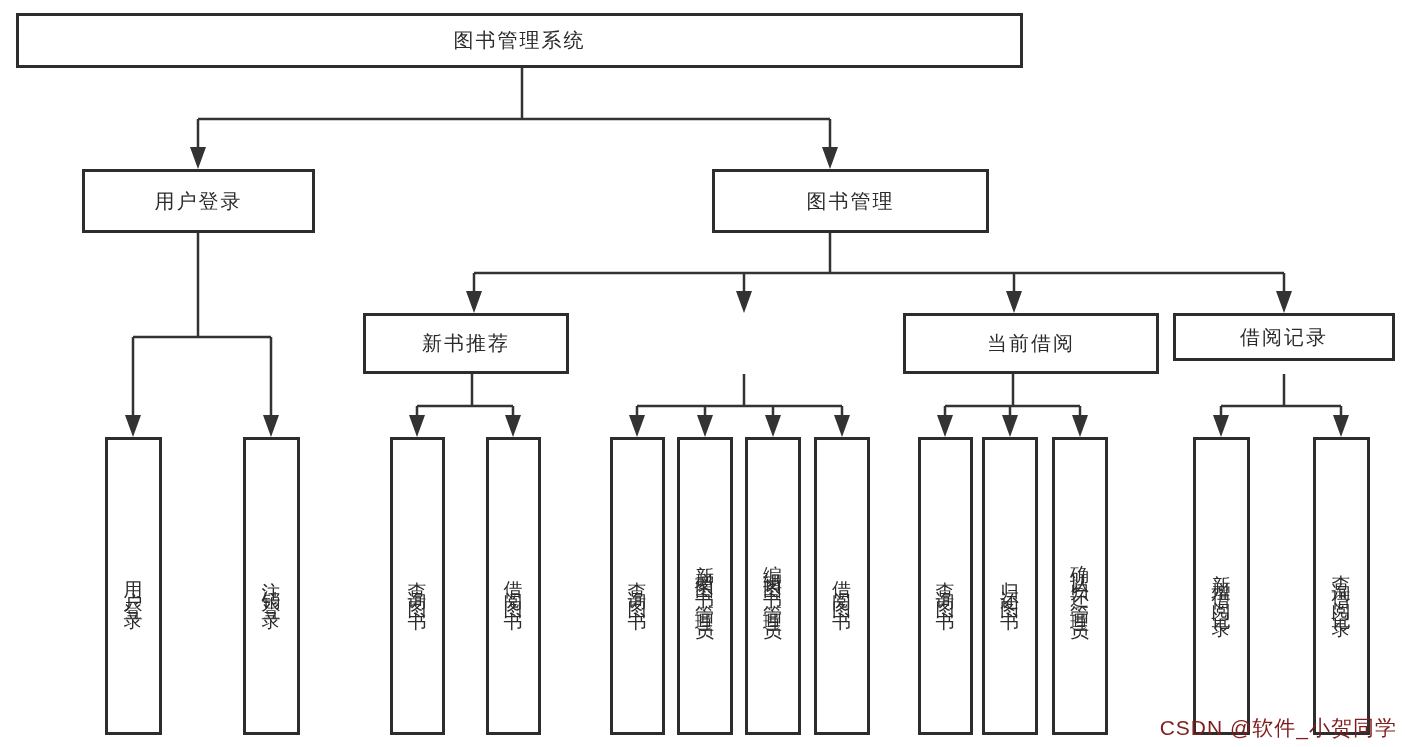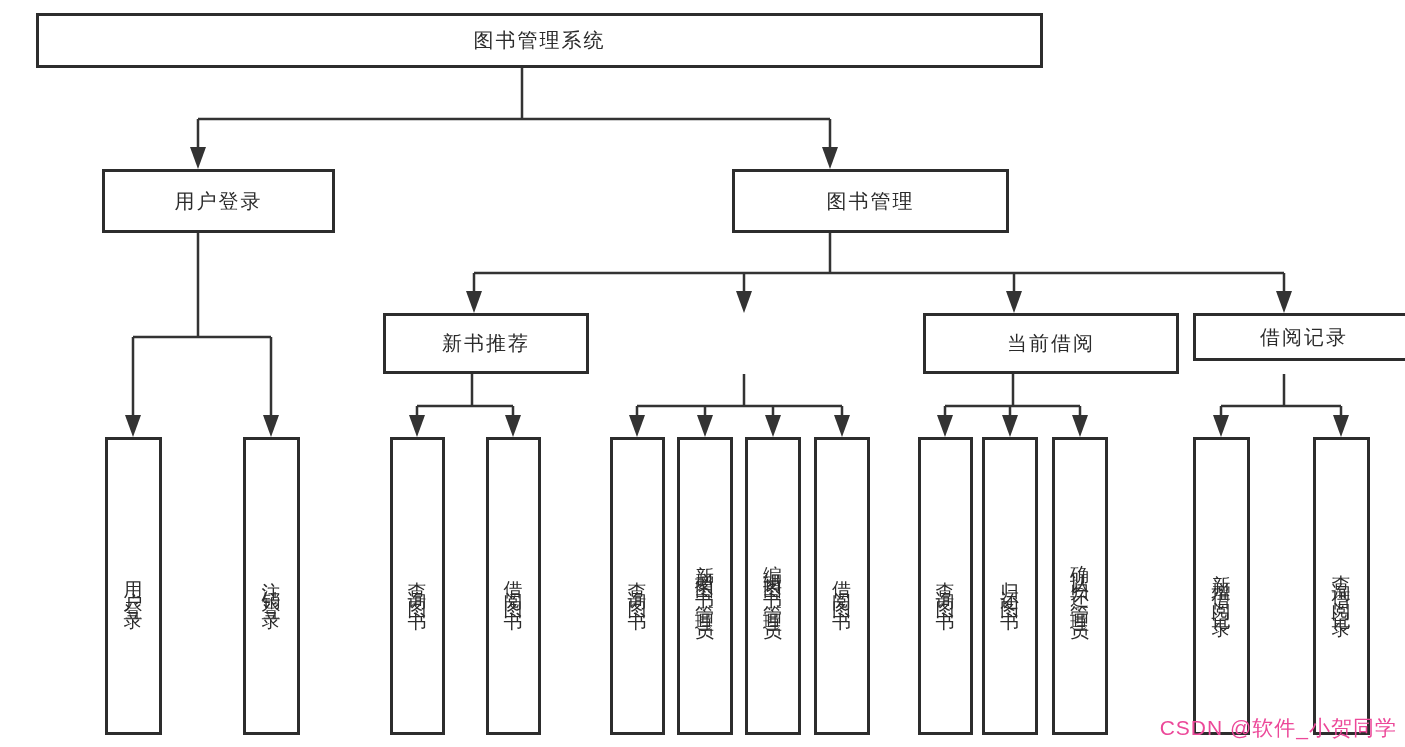--- a/index.html
+++ b/index.html
@@ -19,21 +19,20 @@
     position: absolute;
     box-sizing: border-box;
     border: 3px solid #2d2d2d;
     background: #ffffff;
     display: flex;
     align-items: center;
     justify-content: center;
     font-size: 20px;
     letter-spacing: 2px;
     white-space: nowrap;
-    margin-left: 20px;
   }
   .vbox {
     position: absolute;
     box-sizing: border-box;
     border: 3px solid #2d2d2d;
     background: #ffffff;
     display: flex;
     align-items: center;
     justify-content: center;
     writing-mode: vertical-rl;
@@ -65,21 +64,21 @@
   .lf9  { left: 918px;  width: 55px; }
   .lf10 { left: 982px;  width: 56px; }
   .lf11 { left: 1052px; width: 56px; letter-spacing: 8px; }
   .lf12 { left: 1193px; width: 57px; letter-spacing: 9px; }
   .lf13 { left: 1313px; width: 57px; letter-spacing: 9px; }
   #watermark {
     position: absolute;
     right: 8px;
     bottom: 5px;
     font-size: 21px;
-    color: #ec4899;
+    color: #7f1d1d;
     letter-spacing: 1px;
     z-index: 5;
     white-space: nowrap;
   }
 </style>
 </head>
 <body>
 
 <div id="canvas">
 

